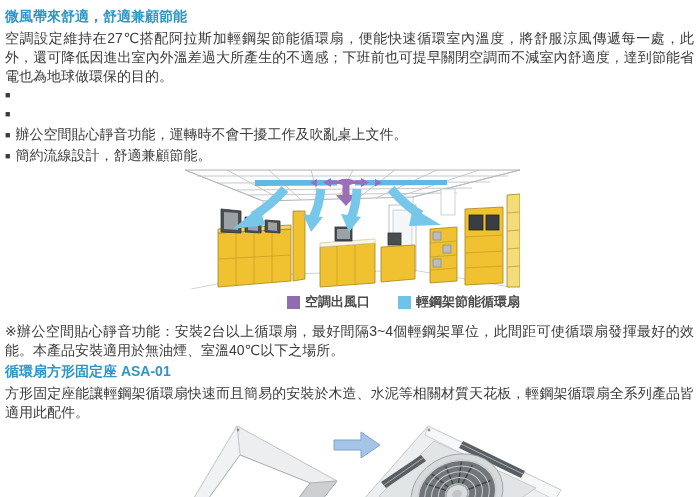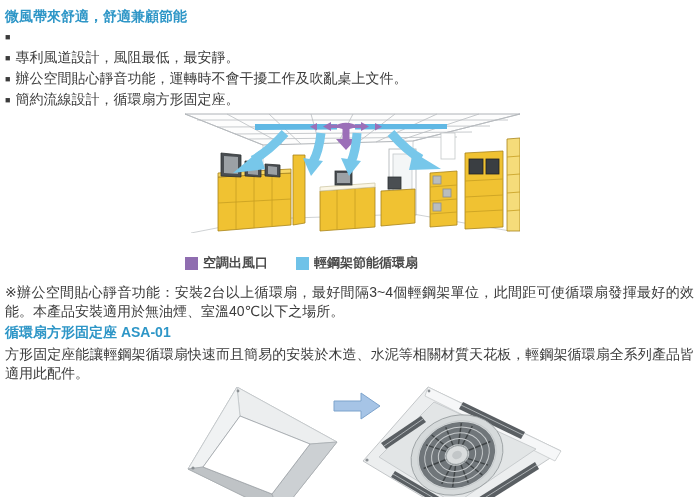--- a/index.html
+++ b/index.html
@@ -9,51 +9,51 @@
     background:#ffffff; padding:8px 6px 0 5px;
     font-family:"Liberation Sans","DejaVu Sans",sans-serif;
     font-size:14px; color:#3b3b3b;
   }
   .sec-heading { font-size:14px; font-weight:bold; color:#2e96c7; line-height:16px; margin-bottom:5px; }
   .para { font-size:14px; line-height:19px; color:#3b3b3b; text-align:justify; }
   .bullets { margin-top:1px; }
   .bullet-line { display:flex; align-items:baseline; line-height:19px; }
   .bullet-marker { font-size:9px; margin-right:5px; color:#3b3b3b; position:relative; top:-1px; }
   .figure-wrap { width:335px; margin:2px 0 0 180px; }
-  .legend-row { width:335px; margin-left:180px; display:flex; justify-content:flex-start; gap:28px; margin-top:18px; }
+  .legend-row { width:335px; margin-left:180px; display:flex; justify-content:flex-end; gap:28px; margin-top:1px; }
   .legend-item { display:flex; align-items:center; gap:5px; font-size:13px; font-weight:bold; color:#4a4a4a; }
   .legend-swatch { width:13px; height:13px; display:inline-block; }
   .note { margin-top:11px; }
   .sec2-heading { margin-top:3px; }
   .para2 { margin-top:5px; }
   .products { position:relative; height:136px; margin-top:2px; }
   .abs { position:absolute; }
 </style>
 </head>
 <body>
 
 <div class="page">
 
   <div class="sec-heading">微風帶來舒適，舒適兼顧節能</div>
+  <div class="para">空調設定維持在27℃搭配阿拉斯加輕鋼架節能循環扇，便能快速循環室內溫度，將舒服涼風傳遞每一處，此外，還可降低因進出室內外溫差過大所產生的不適感；下班前也可提早關閉空調而不減室內舒適度，達到節能省電也為地球做環保的目的。</div>
 
   <div class="bullets">
     <div class="bullet-line">
       <span class="bullet-marker">■</span>
     </div>
     <div class="bullet-line">
       <span class="bullet-marker">■</span>
-      <span>專利風道設計，風阻最低，最安靜。</span>
     </div>
     <div class="bullet-line">
       <span class="bullet-marker">■</span>
       <span>辦公空間貼心靜音功能，運轉時不會干擾工作及吹亂桌上文件。</span>
     </div>
     <div class="bullet-line">
       <span class="bullet-marker">■</span>
-      <span>簡約流線設計，循環扇方形固定座。</span>
+      <span>簡約流線設計，舒適兼顧節能。</span>
     </div>
   </div>
 
   <div class="figure-wrap">
     <svg width="335" height="120" viewBox="0 0 335 120">
 
       <g stroke="#b9bdc0" stroke-width="0.8" fill="none">
         <polygon points="0,1 335,1 228,28 78,32" fill="#fdfdfd" stroke="#9aa0a4"></polygon>
         <line x1="12" y1="7" x2="323" y2="7"></line>
         <line x1="32" y1="14" x2="305" y2="13"></line>

